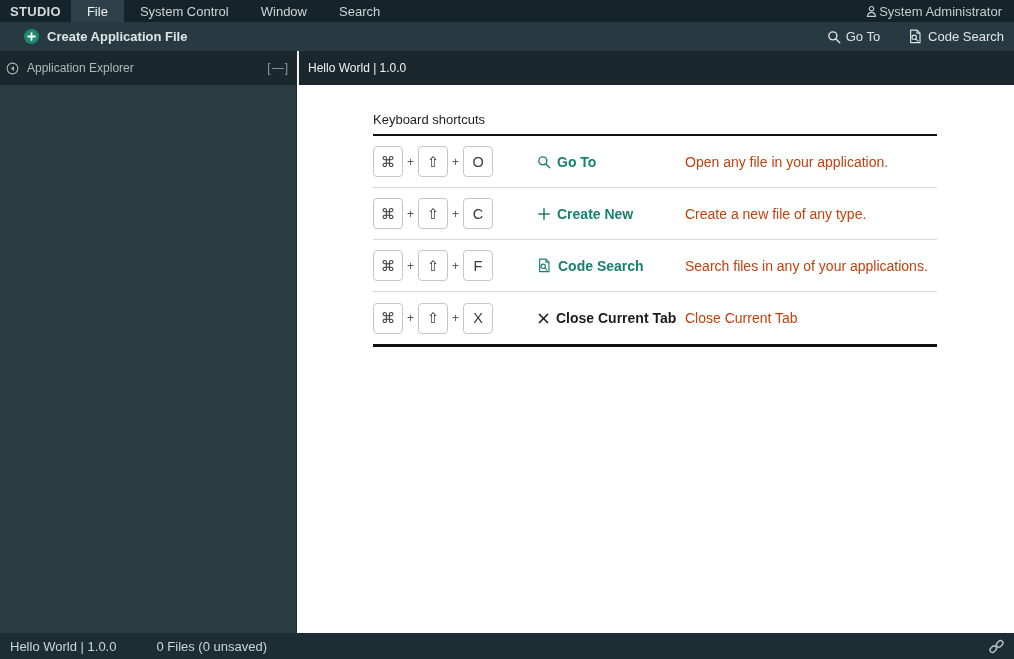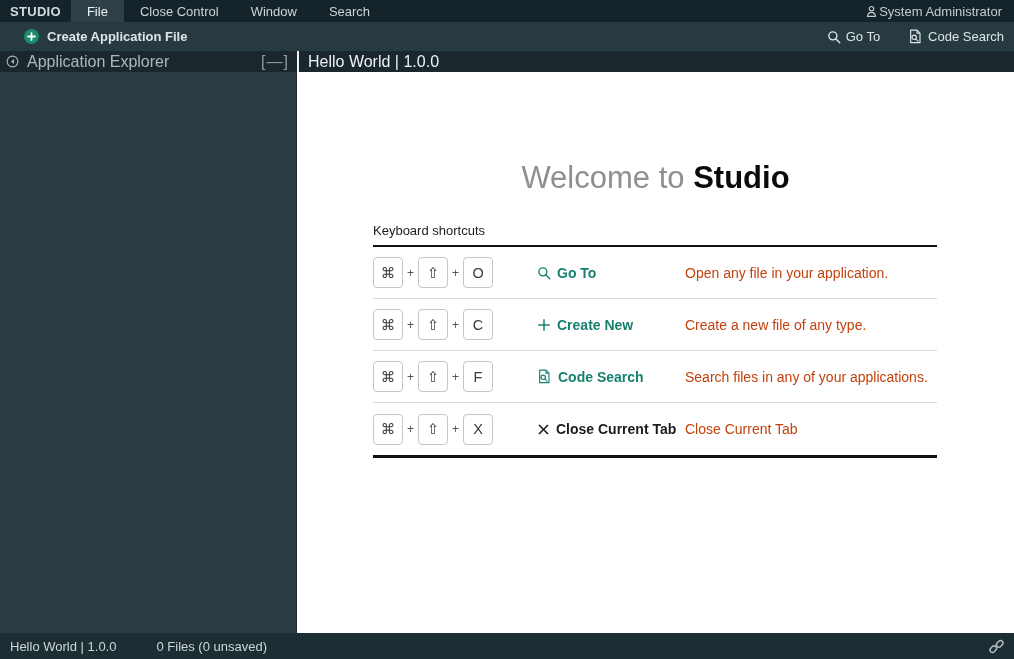--- a/index.html
+++ b/index.html
@@ -63,26 +63,26 @@
   .toolbar-spacer { flex: 1; }
   .toolbar-btn {
     display: flex; align-items: center; gap: 5px;
     padding: 0 14px;
     cursor: pointer;
   }
   .toolbar-btn:last-child { padding-right: 10px; }
 
   
   .header-row {
-    height: 21px;
+    height: 34px;
     background: var(--header-bg);
     display: flex;
     align-items: stretch;
     flex: 0 0 auto;
-    font-size: 16px;
+    font-size: 12px;
   }
   .panel-header {
     width: 297px;
     flex: 0 0 auto;
     display: flex;
     align-items: center;
     gap: 8px;
     padding: 0 8px 0 6px;
     color: #aeb9bb;
   }
@@ -164,21 +164,21 @@
   .status-files { margin-left: 40px; }
   .status-spacer { flex: 1; }
   .status-conn { padding-right: 9px; color: #b7c1c3; cursor: pointer; }
 </style>
 </head>
 <body>
 
 <div class="menubar">
   <div class="app-label">STUDIO</div>
   <div class="menu-item active">File</div>
-  <div class="menu-item">Close Control</div>
+  <div class="menu-item">System Control</div>
   <div class="menu-item">Window</div>
   <div class="menu-item">Search</div>
   <div class="menubar-spacer"></div>
   <div class="user-chip">
     <span class="icon">
         <svg width="13" height="13" viewBox="0 0 16 16">
           <circle cx="8" cy="4.6" r="2.7" fill="none" stroke="currentColor" stroke-width="1.4"></circle>
           <path d="M3 14c.6-3.4 2.4-4.9 5-4.9s4.4 1.5 5 4.9z" fill="none" stroke="currentColor" stroke-width="1.4" stroke-linejoin="round"></path>
         </svg>
       </span>
@@ -233,23 +233,20 @@
   </div>
   <div class="header-divider"></div>
   <div class="tab-strip">
     <div class="editor-tab">Hello World | 1.0.0</div>
   </div>
 </div>
 
 <div class="body-row">
   <div class="explorer-panel"></div>
   <div class="main-area">
-    <div class="welcome-title">
-      <span>Welcome to </span><span class="emph">Studio</span>
-    </div>
     <div class="shortcuts-block">
       <div class="shortcuts-heading">Keyboard shortcuts</div>
       <div class="shortcuts-table">
   <div class="shortcut-row">
     <div class="keys">
               <span class="keycap">⌘</span>
               <span class="plus-sep">+</span>
               <span class="keycap">⇧</span>
               <span class="plus-sep">+</span>
               <span class="keycap">O</span>

